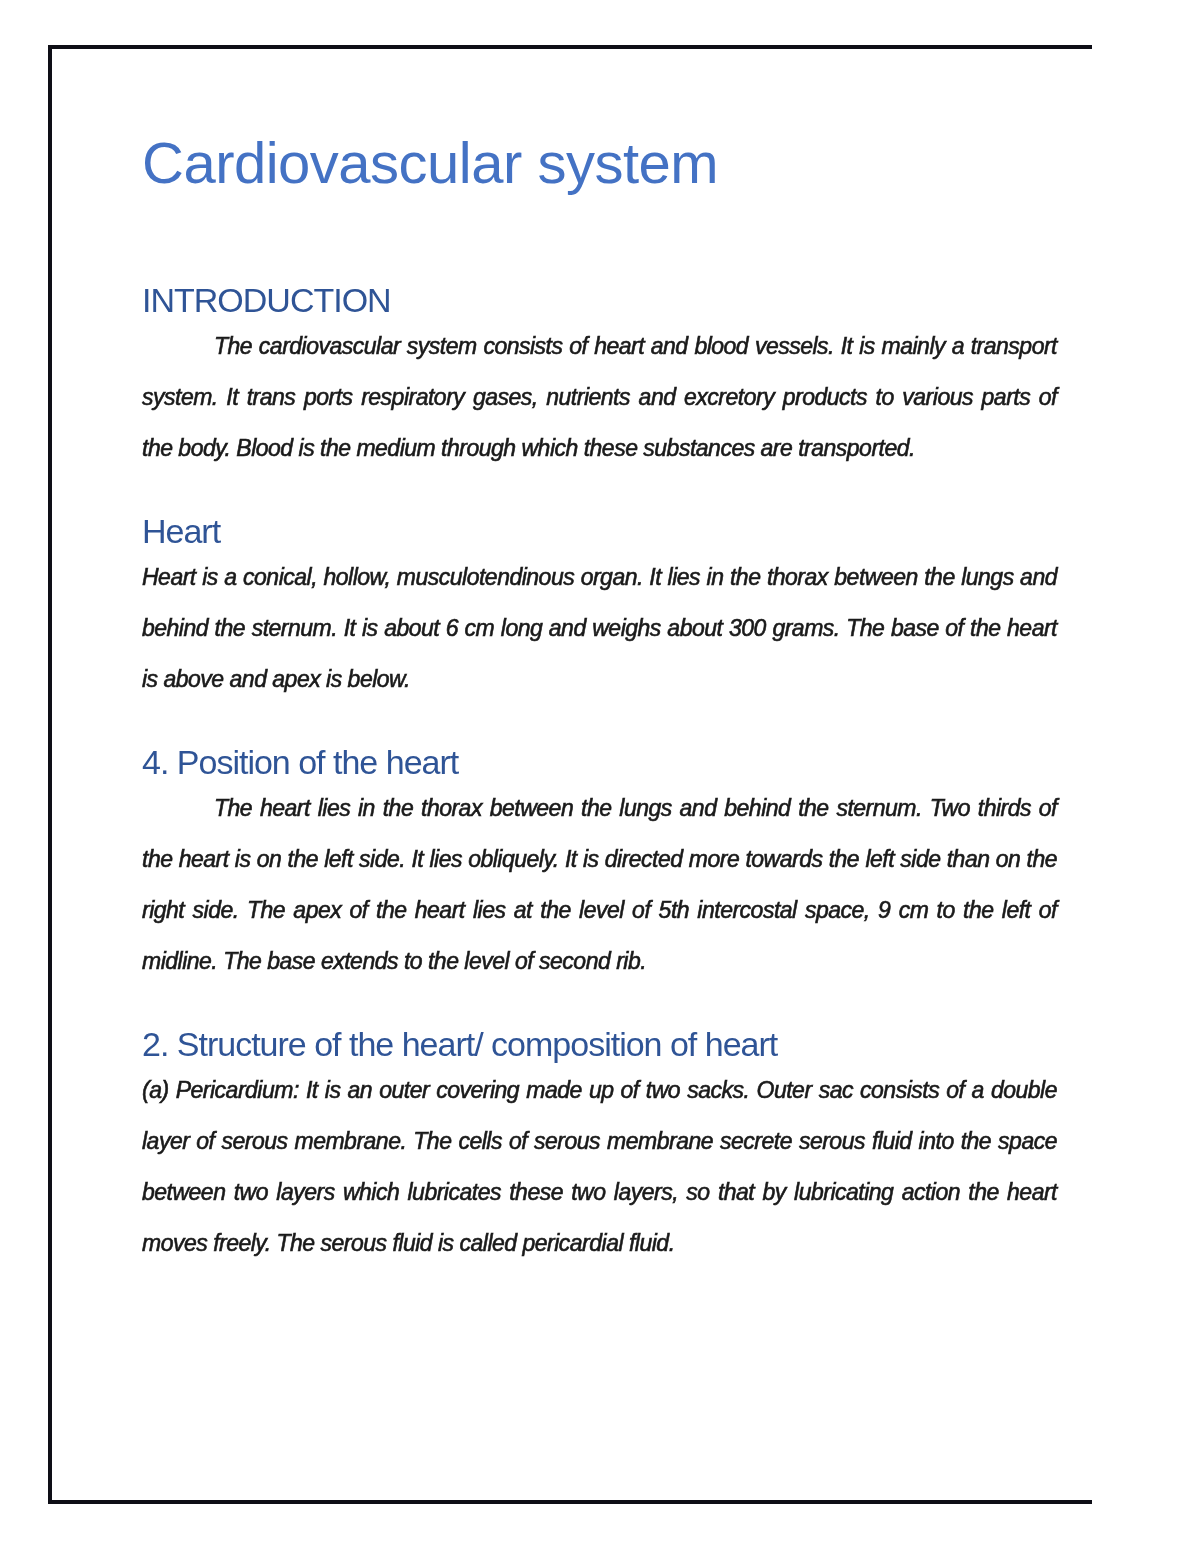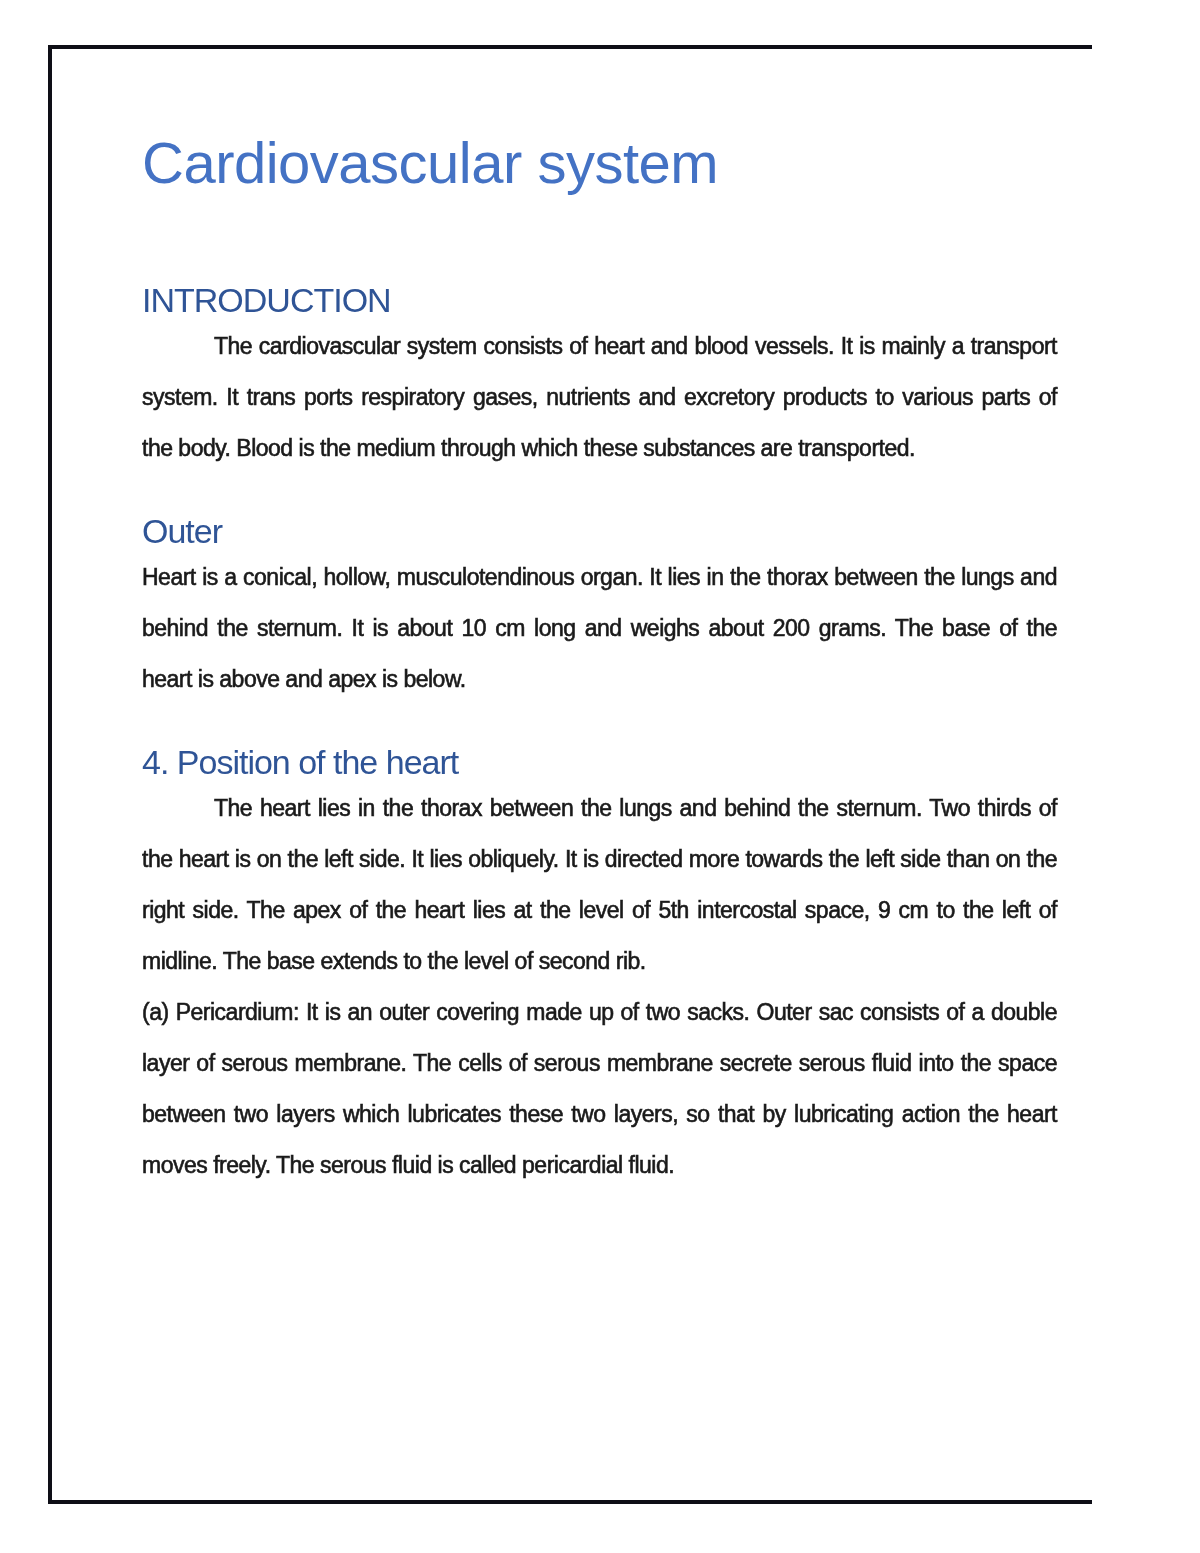--- a/index.html
+++ b/index.html
@@ -50,20 +50,21 @@
   .section-heading.first {
     margin-top: 80px;
   }
   .para {
     font-size: 23px;
     line-height: 51px;
     color: #1a1a1a;
     letter-spacing: -0.5px;
     text-align: justify;
     margin: 0;
+    font-style: italic;
     -webkit-text-stroke: 0.6px #1a1a1a;
   }
   .para.indent {
     text-indent: 72px;
   }
 </style>
 </head>
 <body>
 
 <div class="page">
@@ -71,27 +72,28 @@
   <div class="content">
 
     <h1 class="doc-title">Cardiovascular system</h1>
 
     <section>
       <h2 class="section-heading first">INTRODUCTION</h2>
       <p class="para indent">The cardiovascular system consists of heart and blood vessels. It is mainly a transport system. It trans ports respiratory gases, nutrients and excretory products to various parts of the body. Blood is the medium through which these substances are transported.</p>
     </section>
 
     <section>
-      <h2 class="section-heading">Outer</h2>
-      <p class="para">Heart is a conical, hollow, musculotendinous organ. It lies in the thorax between the lungs and behind the sternum. It is about 10 cm long and weighs about 200 grams. The base of the heart is above and apex is below.</p>
+      <h2 class="section-heading">Heart</h2>
+      <p class="para">Heart is a conical, hollow, musculotendinous organ. It lies in the thorax between the lungs and behind the sternum. It is about 6 cm long and weighs about 300 grams. The base of the heart is above and apex is below.</p>
     </section>
 
     <section>
       <h2 class="section-heading">4. Position of the heart</h2>
       <p class="para indent">The heart lies in the thorax between the lungs and behind the sternum. Two thirds of the heart is on the left side. It lies obliquely. It is directed more towards the left side than on the right side. The apex of the heart lies at the level of 5th intercostal space, 9 cm to the left of midline. The base extends to the level of second rib.</p>
     </section>
 
     <section>
+      <h2 class="section-heading">2. Structure of the heart/ composition of heart</h2>
       <p class="para">(a) Pericardium: It is an outer covering made up of two sacks. Outer sac consists of a double layer of serous membrane. The cells of serous membrane secrete serous fluid into the space between two layers which lubricates these two layers, so that by lubricating action the heart moves freely. The serous fluid is called pericardial fluid.</p>
     </section>
 
   </div>
 </div>
 
 </body></html>

